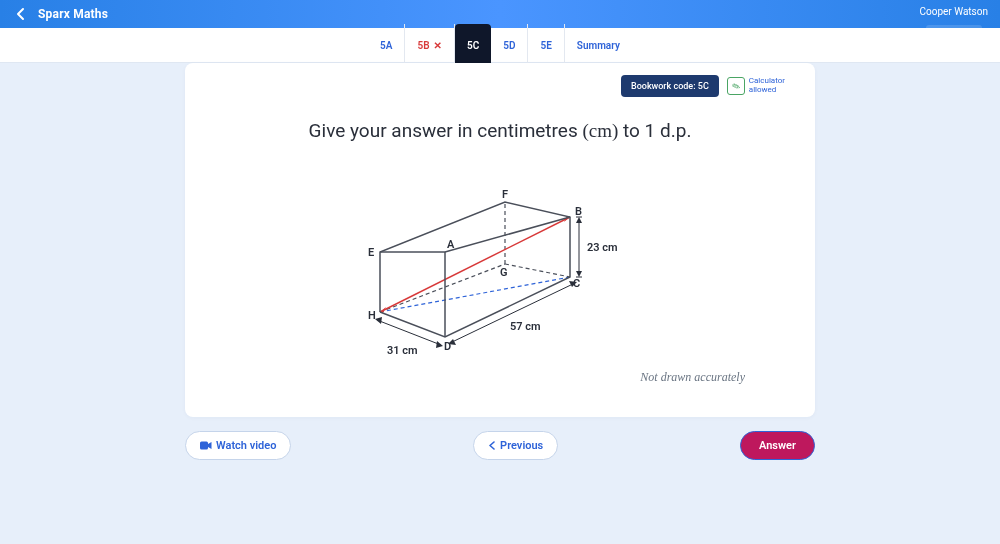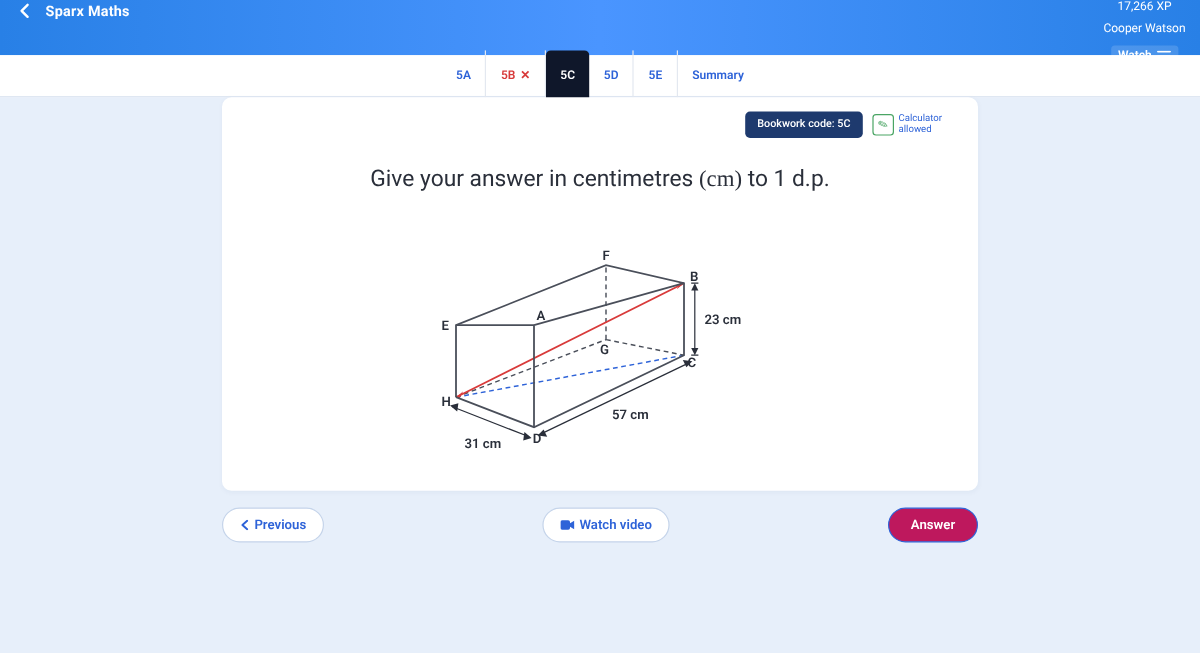--- a/index.html
+++ b/index.html
@@ -1,17 +1,17 @@
 <!DOCTYPE html>
 <html><head>
   <meta charset="utf-8">
   <style>
     * { margin: 0; padding: 0; box-sizing: border-box; font-family: -apple-system, BlinkMacSystemFont, "Segoe UI", Roboto, Helvetica, Arial, sans-serif; }
     body { width: 1000px; height: 544px; overflow: hidden; background: #e7effa; }
-    .header { height: 46px; background: linear-gradient(90deg, #2880e6 0%, #4a95ff 50%, #2880e6 100%); display: flex; align-items: flex-start; justify-content: space-between; padding: 0 12px; color: #fff; }
+    .header { height: 28px; background: linear-gradient(90deg, #2880e6 0%, #4a95ff 50%, #2880e6 100%); display: flex; align-items: center; justify-content: space-between; padding: 0 12px; color: #fff; }
     .header-left { display: flex; align-items: center; gap: 8px; }
     .back-btn { width: 18px; height: 18px; display: flex; align-items: center; justify-content: center; cursor: pointer; }
     .logo { font-weight: 700; font-size: 12px; letter-spacing: 0.2px; }
     .header-right { display: flex; align-items: center; gap: 8px; font-size: 10px; flex-direction: column; }
     .menu-btn { display: flex; align-items: center; gap: 4px; font-weight: 600; background: rgba(255,255,255,.15); padding: 3px 6px; border-radius: 3px; cursor: pointer; font-size: 10px; }
     .tabs-row { background: #fff; height: 35px; display: flex; justify-content: center; align-items: center; border-bottom: 1px solid #dfe7f2; }
     .tabs { display: flex; }
     .tab { font-size: 10px; font-weight: 600; padding: 5px 12px; color: #2e63d8; border-right: 1px solid #e3e8f0; cursor: pointer; display: flex; align-items: center; gap: 4px; }
     .tab:last-child { border-right: none; }
     .tab.wrong { color: #d83a3a; }
@@ -153,34 +153,35 @@
         <text x="220" y="43"><tspan>B</tspan></text>
         <text x="13" y="84"><tspan>E</tspan></text>
         <text x="92" y="76"><tspan>A</tspan></text>
         <text x="145" y="104"><tspan>G</tspan></text>
         <text x="218" y="115"><tspan>C</tspan></text>
         <text x="13" y="147"><tspan>H</tspan></text>
         <text x="89" y="178"><tspan>D</tspan></text>
       </svg>
     </div>
 
+    <div class="not-drawn">Not drawn accurately</div>
 
   </div>
 
   <div class="footer-row">
-    <div class="pill-btn prev-btn">
-      <svg width="8" height="9" viewBox="0 0 8 9">
-          <path d="M6 1 L2 4.5 L6 8" stroke="#2e63d8" stroke-width="1.6" fill="none" stroke-linecap="round" stroke-linejoin="round"></path>
-        </svg>
-      <span>Previous</span>
-    </div>
     <div class="pill-btn watch-btn">
       <svg width="12" height="9" viewBox="0 0 12 9">
           <rect x="0" y="0.5" width="8" height="8" rx="1.5" fill="#2e63d8"></rect>
           <path d="M8 3 L11.5 1 V8 L8 6 Z" fill="#2e63d8"></path>
         </svg>
       <span>Watch video</span>
+    </div>
+    <div class="pill-btn prev-btn">
+      <svg width="8" height="9" viewBox="0 0 8 9">
+          <path d="M6 1 L2 4.5 L6 8" stroke="#2e63d8" stroke-width="1.6" fill="none" stroke-linecap="round" stroke-linejoin="round"></path>
+        </svg>
+      <span>Previous</span>
     </div>
     <div class="pill-btn answer-btn">
       <span>Answer</span>
     </div>
   </div>
 </div>
 
 </body></html>

